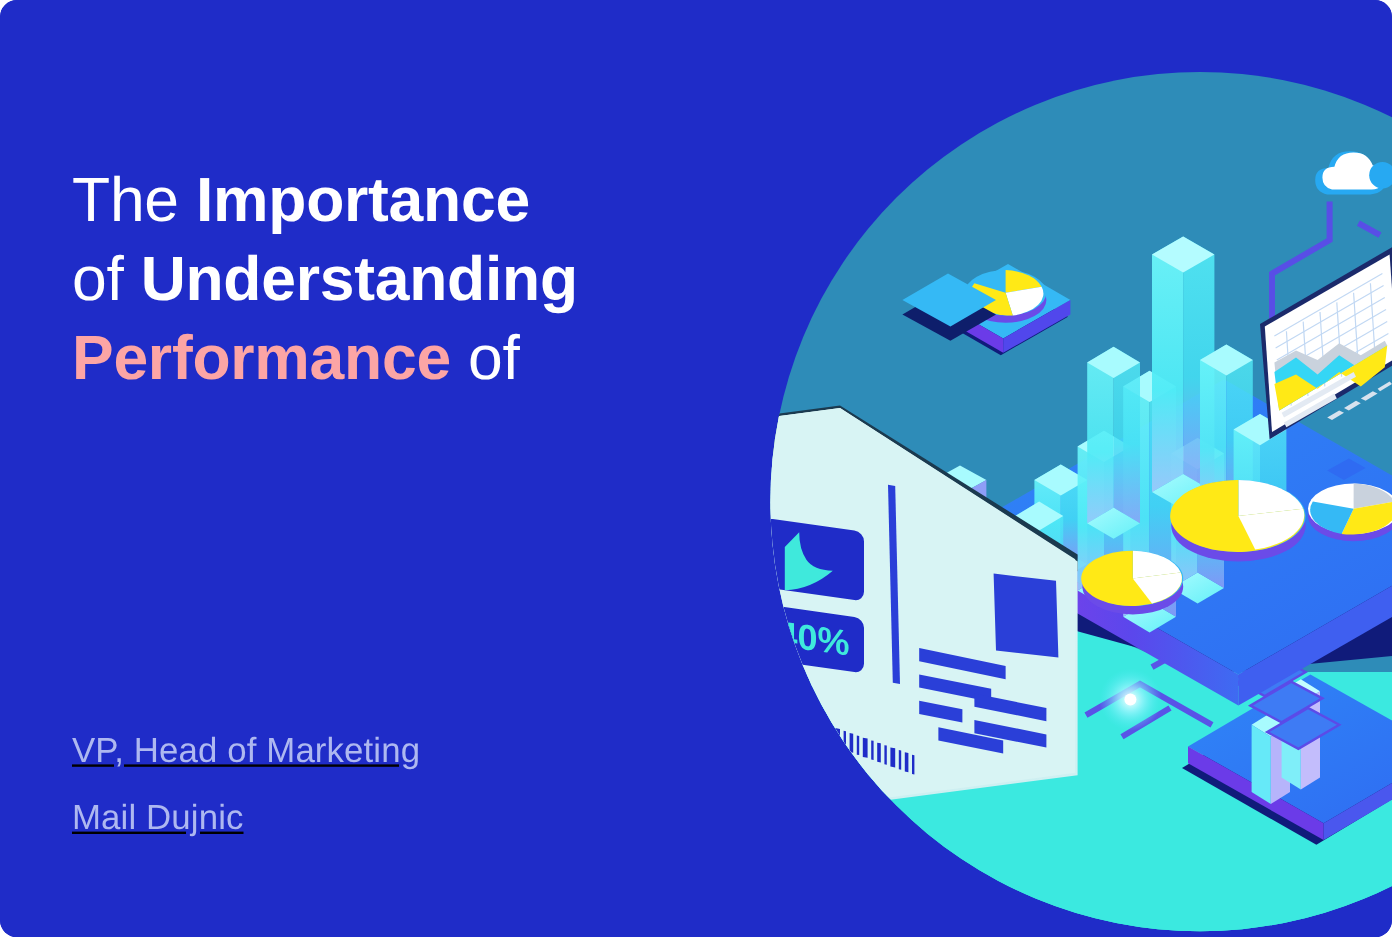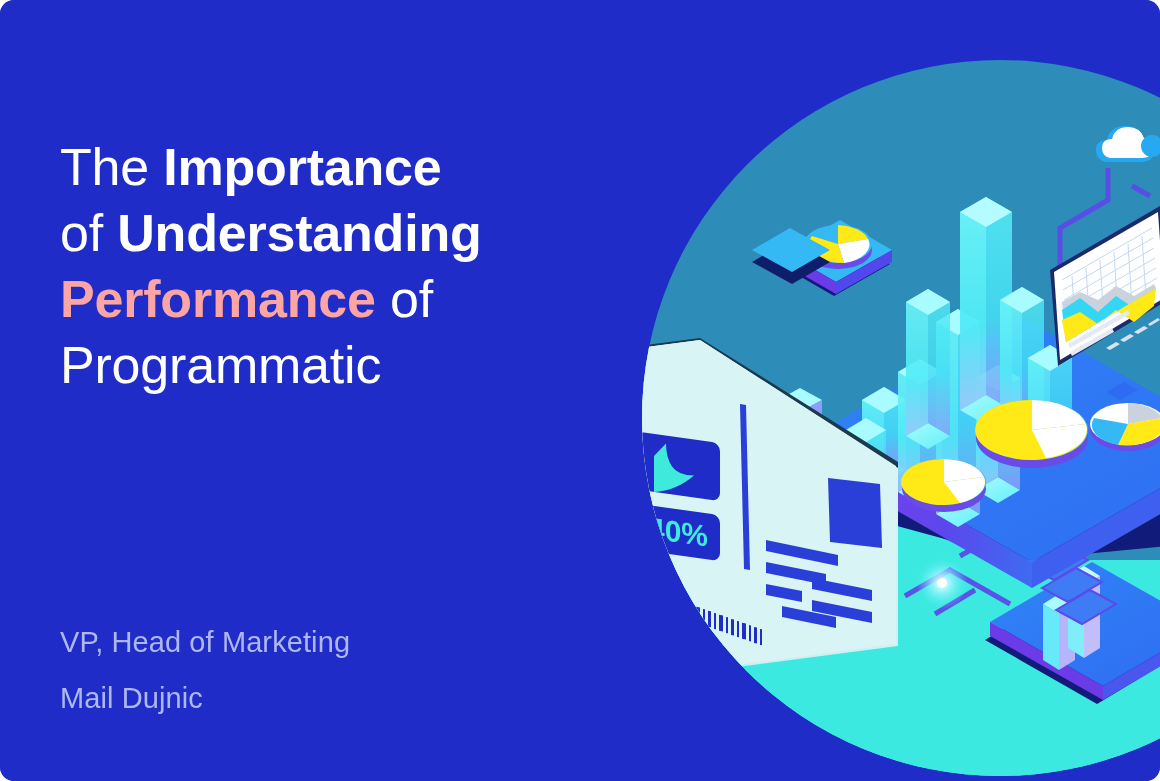--- a/index.html
+++ b/index.html
@@ -46,23 +46,24 @@
     color: #FFFFFF;
     font-weight: 300;
     letter-spacing: -0.2px;
     white-space: nowrap;
   }
   .title-line .bold { font-weight: 700; }
   .title-line .accent { font-weight: 700; color: #fca5a5; }
 
   #speaker-block {
     position: absolute;
-    top: 614px;
+    top: 598px;
     left: 0;
     width: 500px;
+    text-decoration: underline;
   }
   .speaker-line {
     font-size: 29px;
     line-height: 56px;
     color: #AEB8F0;
     font-weight: 400;
     letter-spacing: 0.1px;
     white-space: nowrap;
   }
 
@@ -418,23 +419,20 @@
     <div id="title-block">
       <div class="title-line">
         <span>The </span><span class="bold">Importance</span>
       </div>
       <div class="title-line">
         <span>of </span><span class="bold">Understanding</span>
       </div>
       <div class="title-line">
         <span class="accent">Performance</span><span> of</span>
       </div>
-      <div class="title-line">
-        <span>Programmatic</span>
-      </div>
     </div>
 
     <div id="speaker-block">
       <div class="speaker-line">VP, Head of Marketing</div>
       <div class="speaker-line">Mail Dujnic</div>
     </div>
 
   </div>
 
 </div>

